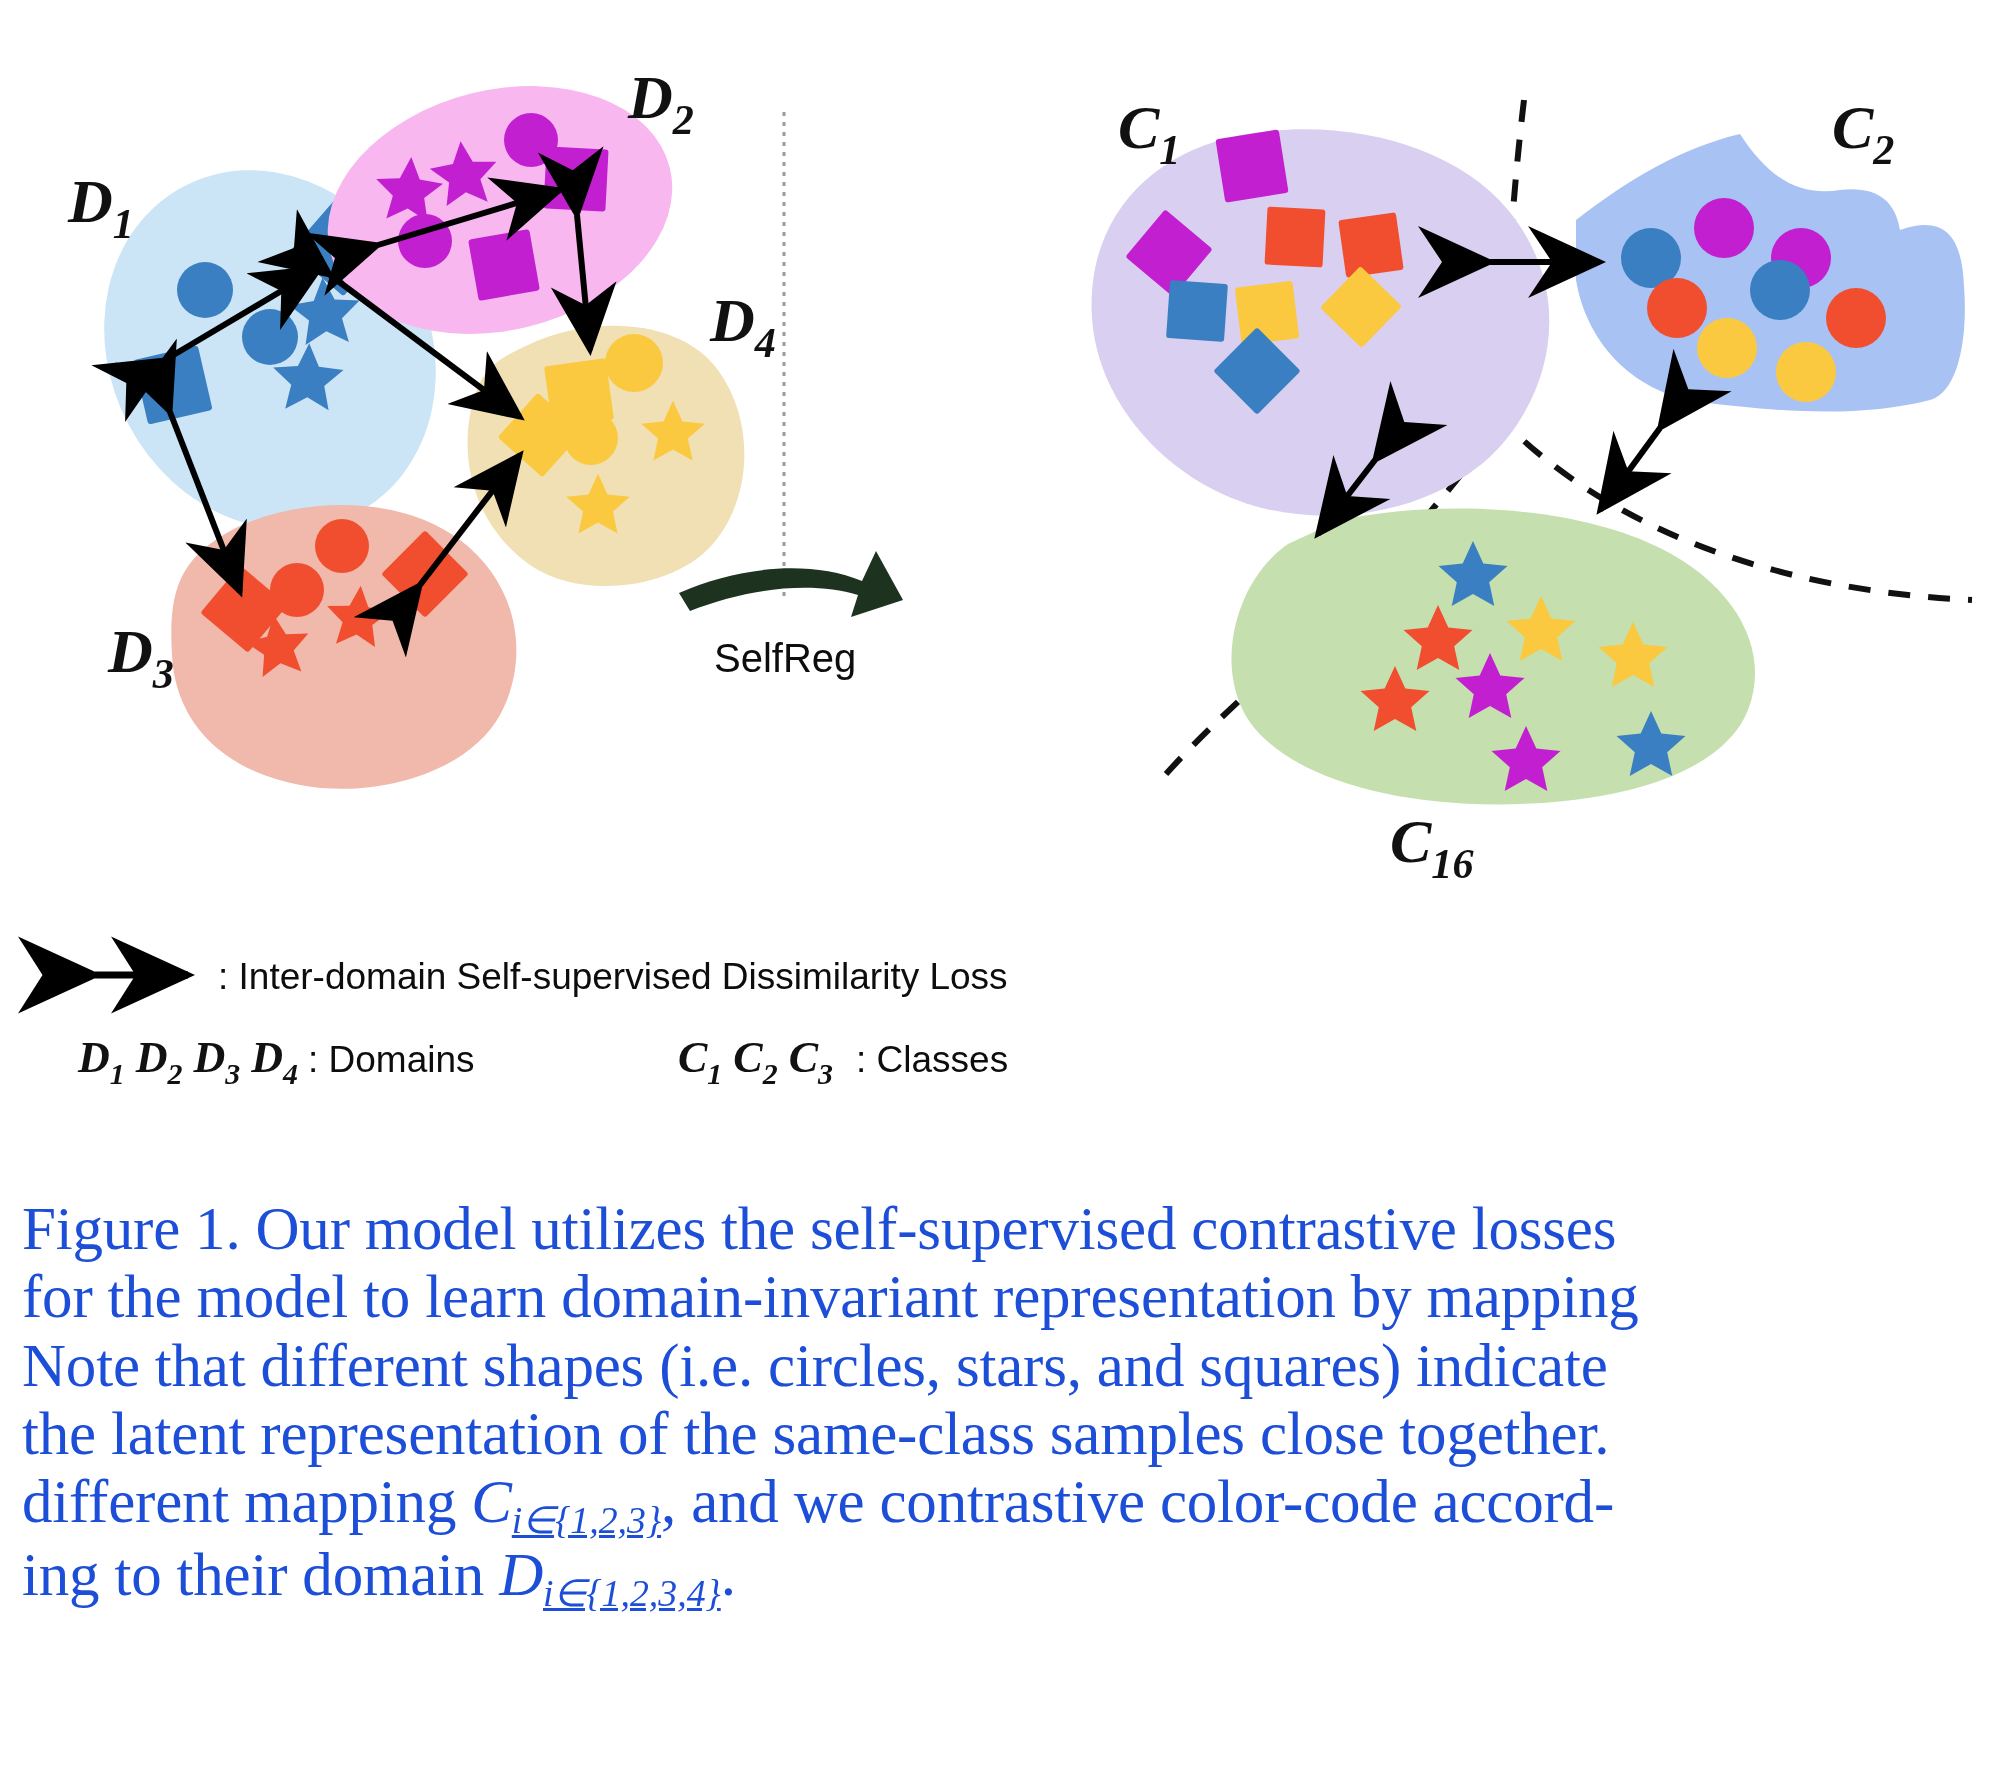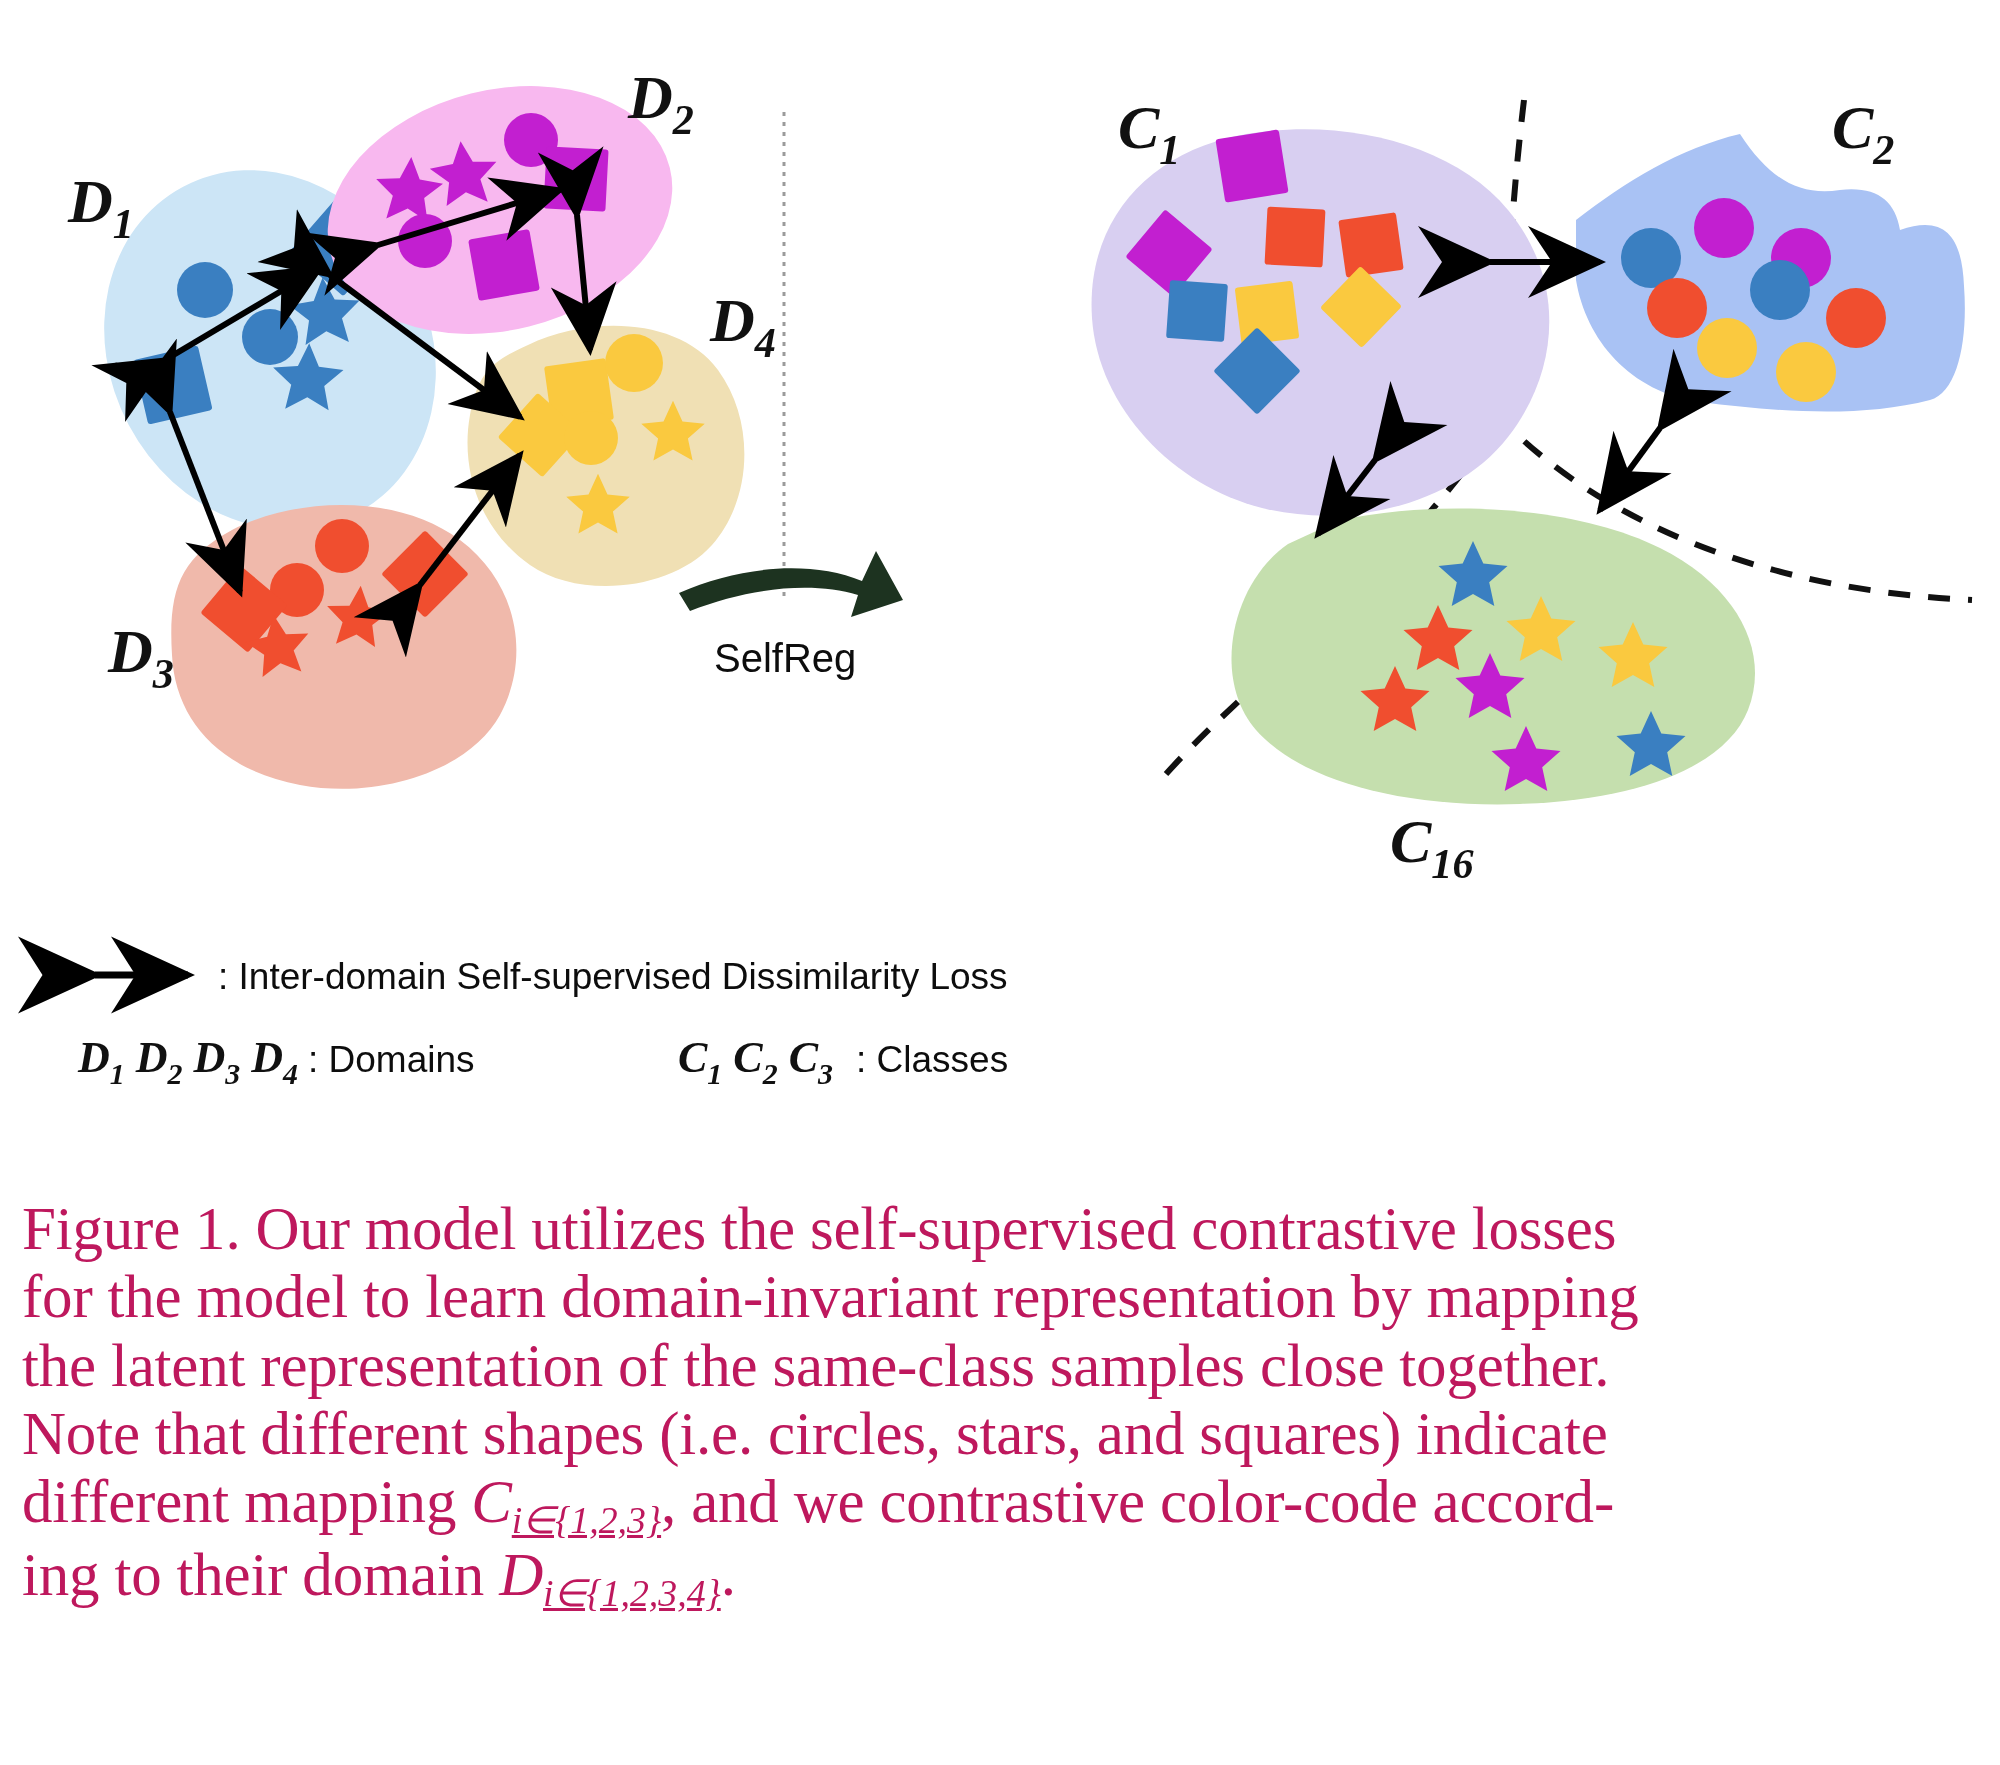--- a/index.html
+++ b/index.html
@@ -40,21 +40,21 @@
   }
 
   #caption {
     position: absolute;
     left: 22px;
     top: 1195px;
     width: 1950px;
     font-family: "Liberation Serif", serif;
     font-size: 61px;
     line-height: 1.12;
-    color: #be185d;
+    color: #1d4ed8;
     text-align: left;
     letter-spacing: -0.2px;
   }
   #caption .cal {
     font-family: "Liberation Serif", serif;
     font-style: italic;
   }
   #caption .sub-math {
     font-size: 0.62em;
     font-style: italic;
@@ -206,17 +206,17 @@
 
     <text class="mlabel" x="678" y="1072" font-size="44">C<tspan class="sub" dy="12">1</tspan><tspan dy="-12"> </tspan>C<tspan class="sub" dy="12">2</tspan><tspan dy="-12"> </tspan>C<tspan class="sub" dy="12">3</tspan></text>
     <text class="legend-text" x="856" y="1072">: Classes</text>
   </g>
 </svg>
 </div>
 
 <div id="caption">
   <div>Figure 1. Our model utilizes the self-supervised contrastive losses</div>
   <div>for the model to learn domain-invariant representation by mapping</div>
+  <div>Note that different shapes (i.e. circles, stars, and squares) indicate</div>
   <div>the latent representation of the same-class samples close together.</div>
-  <div>Note that different shapes (i.e. circles, stars, and squares) indicate</div>
   <div><span>different mapping </span><span class="cal">C</span><span class="sub-math">i∈{1,2,3}</span><span>, and we contrastive color-code accord-</span></div>
   <div><span>ing to their domain </span><span class="cal">D</span><span class="sub-math">i∈{1,2,3,4}</span><span>.</span></div>
 </div>
 
 </body></html>

